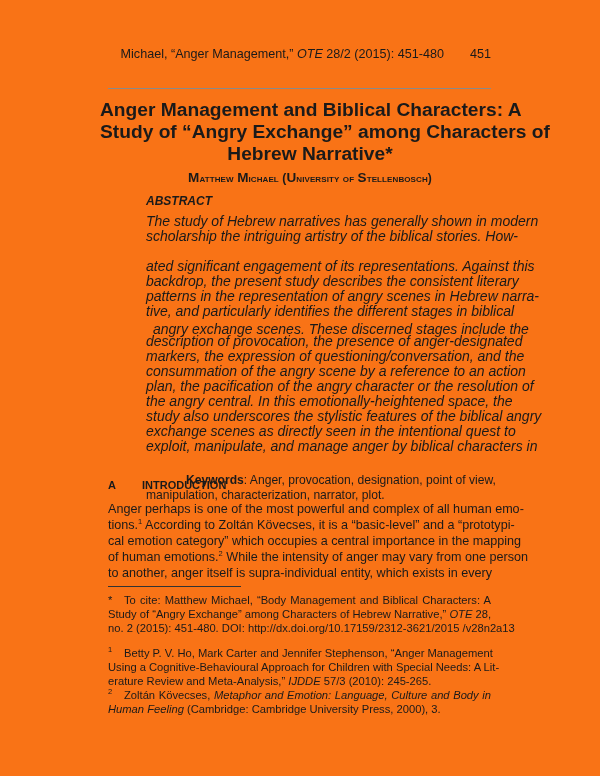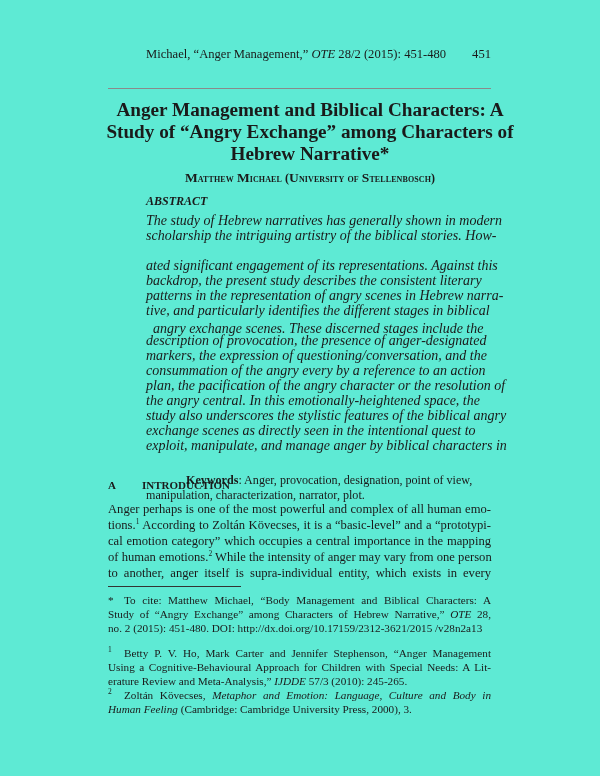--- a/index.html
+++ b/index.html
@@ -1,17 +1,17 @@
 <!DOCTYPE html>
 <html><head>
 <meta charset="utf-8">
 <style>
   html, body { margin: 0; padding: 0; background: #ffffff; }
   body { width: 600px; height: 776px; position: relative; overflow: hidden; }
-  .page { position: absolute; left: 0; top: 0; width: 600px; height: 776px; background: #5eead4; color: #1a1a1a; font-family: Liberation Serif, serif; }
+  .page { position: absolute; left: 0; top: 0; width: 600px; height: 776px; background: #f97316; color: #1a1a1a; font-family: Liberation Sans, sans-serif; }
   .abs { position: absolute; white-space: nowrap; }
   .running-head { left: 108px; top: 47px; width: 383px; font-size: 12.6px; text-align: right; }
   .running-head .pn { margin-left: 26px; }
   .head-rule { position: absolute; left: 108px; top: 88px; width: 383px; height: 1px; background: #8a8a8a; }
   .title { left: 100px; width: 420px; text-align: center; font-weight: bold; font-size: 19.2px; }
   .author { left: 100px; width: 420px; text-align: center; font-weight: bold; font-size: 12px; top: 170px; font-variant: small-caps; letter-spacing: 0.1px; }
   .author .big { font-size: 13.5px; }
   .abs-head { left: 146px; top: 194px; font-size: 12px; font-weight: bold; font-style: italic; }
   .abs-line { left: 146px; width: 312px; font-size: 14px; font-style: italic; text-align: justify; text-align-last: justify; }
   .abs-line.last { text-align-last: left; }
@@ -47,21 +47,21 @@
   <div class="abs abs-head">ABSTRACT</div>
   <div class="abs abs-line" style="top:213px;">The study of Hebrew narratives has generally shown in modern</div>
   <div class="abs abs-line" style="top:228px;">scholarship the intriguing artistry of the biblical stories. How-</div>
   <div class="abs abs-line" style="top:258px;">ated significant engagement of its representations. Against this</div>
   <div class="abs abs-line" style="top:273px;">backdrop, the present study describes the consistent literary</div>
   <div class="abs abs-line" style="top:288px;">patterns in the representation of angry scenes in Hebrew narra-</div>
   <div class="abs abs-line" style="top:303px;">tive, and particularly identifies the different stages in biblical</div>
   <div class="abs abs-line" style="top:321px;margin-left:7px;">angry exchange scenes. These discerned stages include the</div>
   <div class="abs abs-line" style="top:333px;">description of provocation, the presence of anger-designated</div>
   <div class="abs abs-line" style="top:348px;">markers, the expression of questioning/conversation, and the</div>
-  <div class="abs abs-line" style="top:363px;">consummation of the angry every by a reference to an action</div>
+  <div class="abs abs-line" style="top:363px;">consummation of the angry scene by a reference to an action</div>
   <div class="abs abs-line" style="top:378px;">plan, the pacification of the angry character or the resolution of</div>
   <div class="abs abs-line" style="top:393px;">the angry central. In this emotionally-heightened space, the</div>
   <div class="abs abs-line" style="top:408px;">study also underscores the stylistic features of the biblical angry</div>
   <div class="abs abs-line" style="top:423px;">exchange scenes as directly seen in the intentional quest to</div>
   <div class="abs abs-line" style="top:438px;">exploit, manipulate, and manage anger by biblical characters in</div>
 
   <div class="abs kw-line" style="top:473px;"><b>Keywords</b><span>: Anger, provocation, designation, point of view,</span></div>
   <div class="abs kw-line last" style="top:488px;">manipulation, characterization, narrator, plot.</div>
 
   <div class="abs sec-head" style="top:478px; left:108px;"></div>

